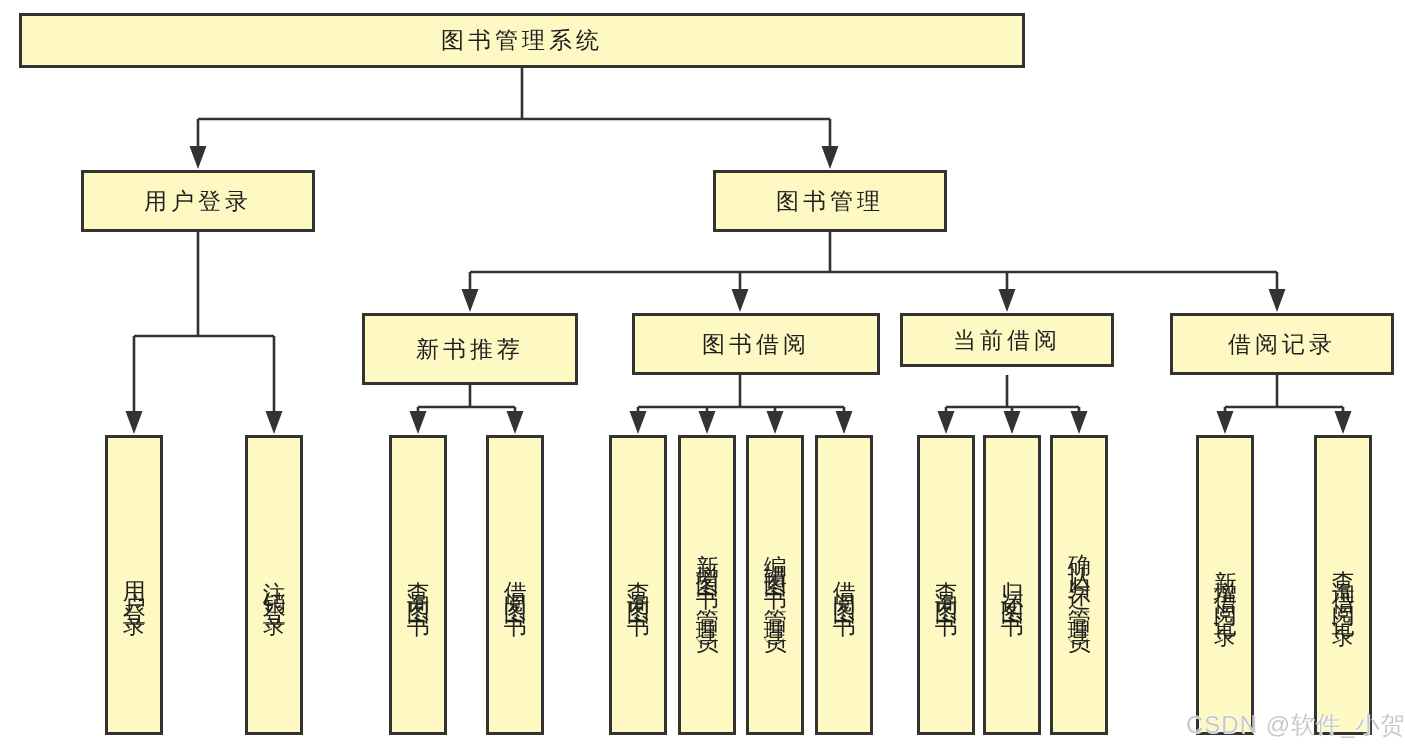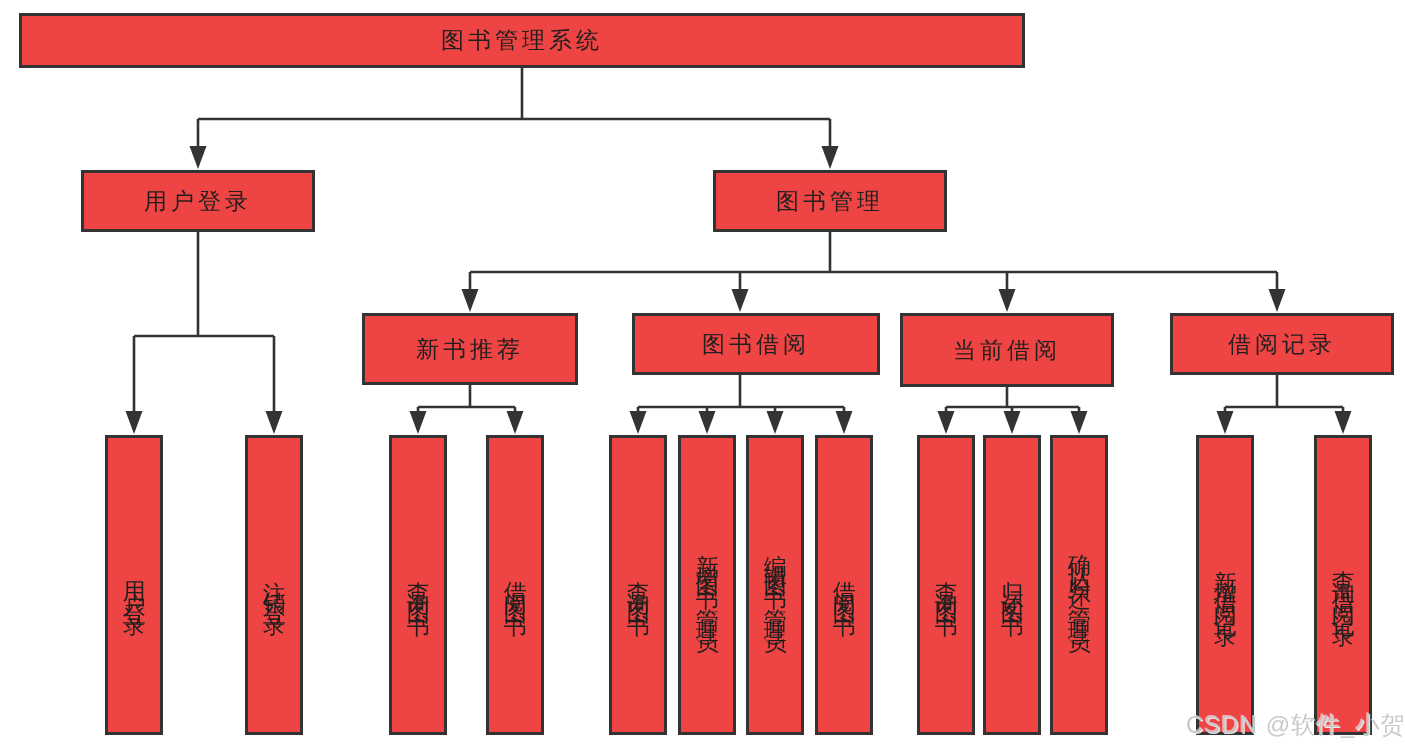--- a/index.html
+++ b/index.html
@@ -9,21 +9,21 @@
   #stage {
     position: relative;
     width: 1405px;
     height: 747px;
     background: var(--background, #ffffff);
     overflow: hidden;
   }
 
   .node {
     position: absolute;
-    background: #ef4444;
+    background: #fef9c3;
     border: 3px solid var(--line, #333333);
     display: flex;
     align-items: center;
     justify-content: center;
     color: var(--text, #1f1f1f);
     z-index: 2;
   }
 
   .hlabel {
     font-size: 23px;
@@ -115,21 +115,21 @@
   <div class="node" style="left:713px; top:170px; width:234px; height:62px;">
     <span class="hlabel">图书管理</span>
   </div>
 
   <div class="node" style="left:362px; top:313px; width:216px; height:72px;">
     <span class="hlabel">新书推荐</span>
   </div>
   <div class="node" style="left:632px; top:313px; width:248px; height:62px;">
     <span class="hlabel">图书借阅</span>
   </div>
-  <div class="node" style="left:900px; top:313px; width:214px; height:74px;">
+  <div class="node" style="left:900px; top:313px; width:214px; height:54px;">
     <span class="hlabel">当前借阅</span>
   </div>
   <div class="node" style="left:1170px; top:313px; width:224px; height:62px;">
     <span class="hlabel">借阅记录</span>
   </div>
 
   <div class="node leaf" style="left:105px;">
     <span class="vtext">用户登录</span>
   </div>
   <div class="node leaf" style="left:245px;">

